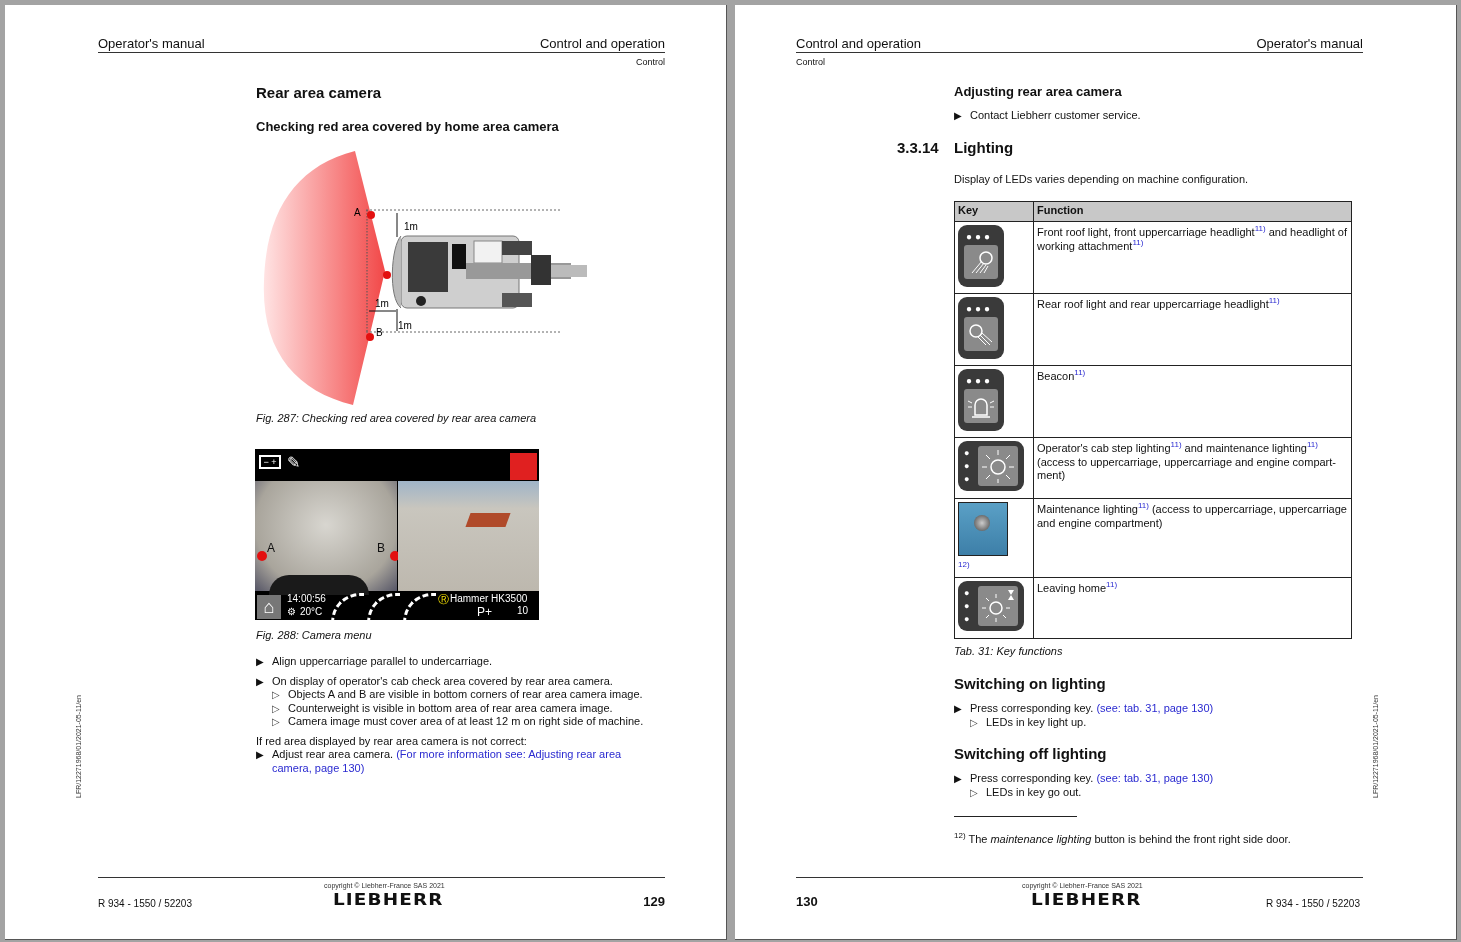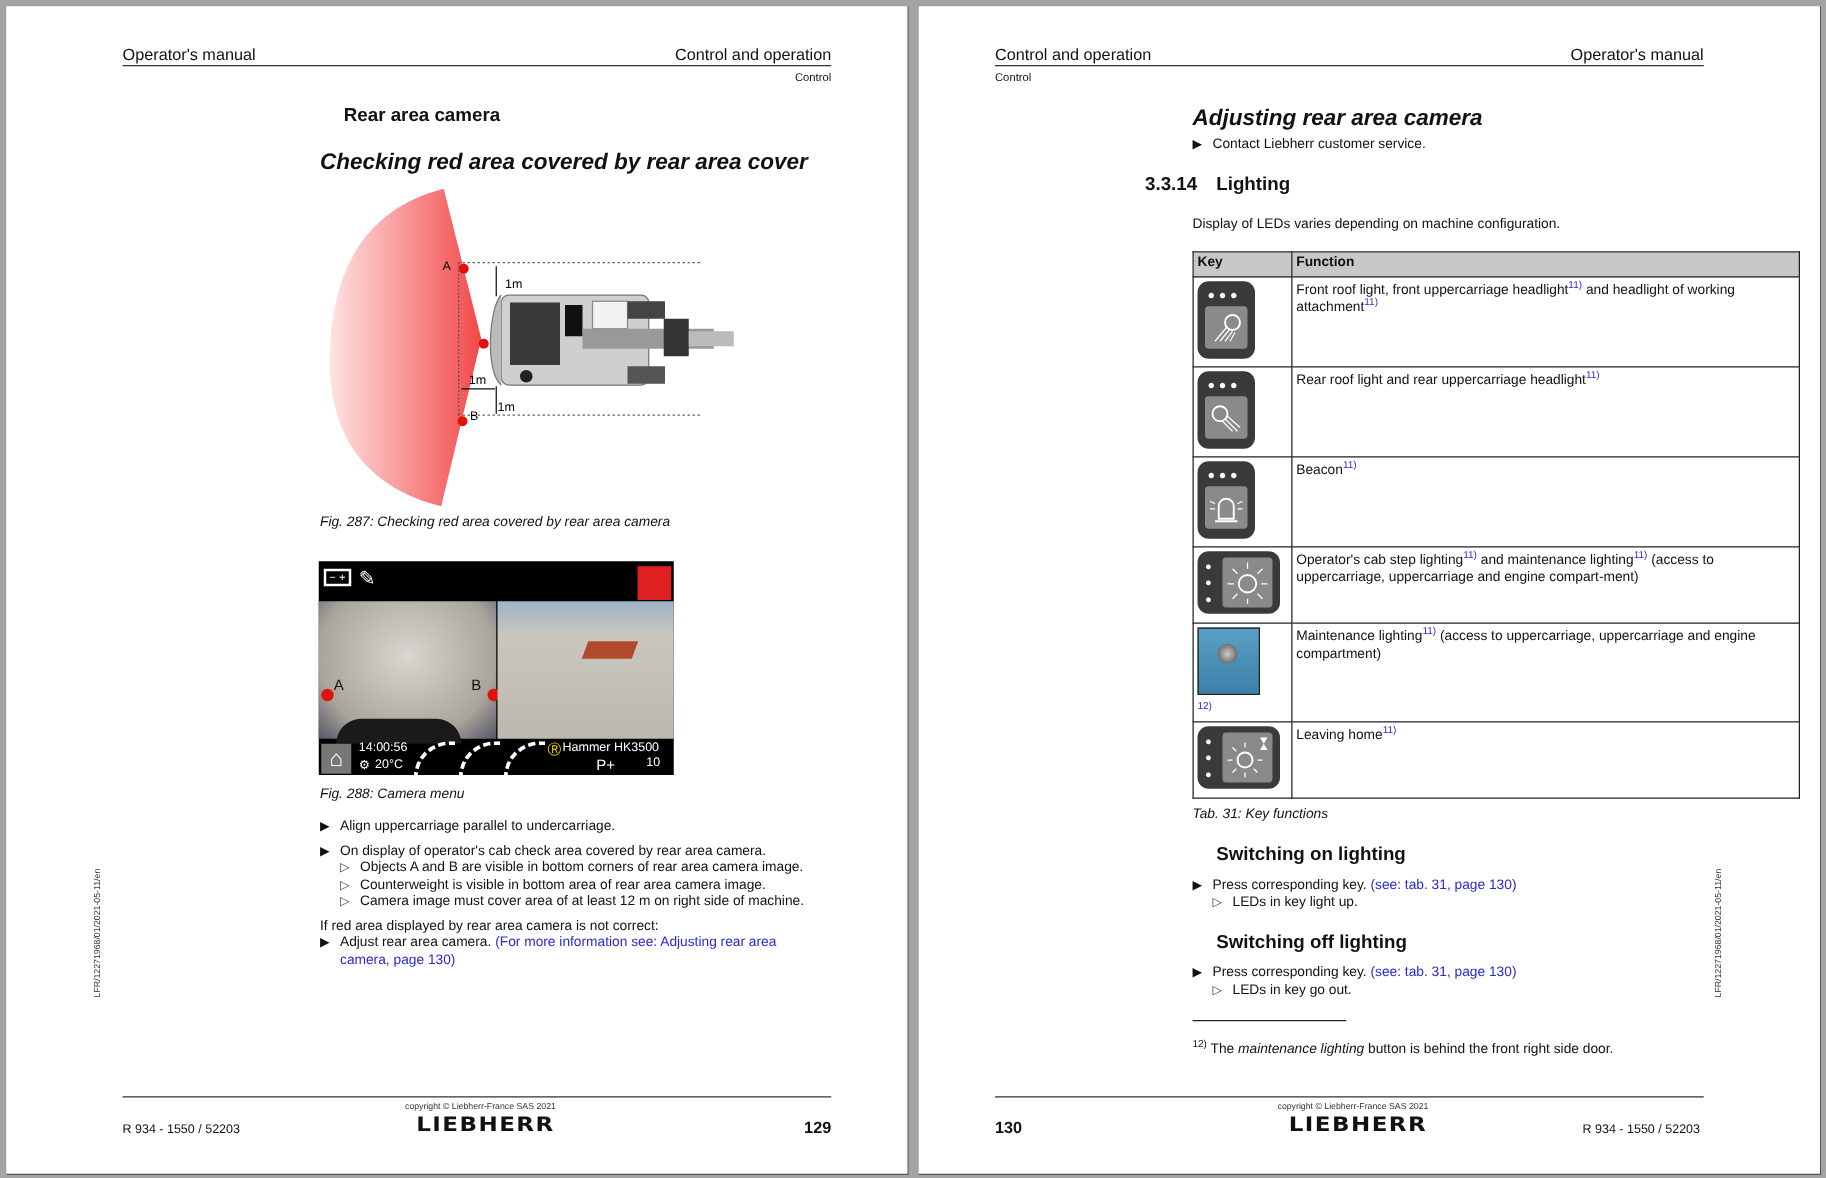--- a/index.html
+++ b/index.html
@@ -10,22 +10,22 @@
   .page {
     position: absolute; top: 5px; width: 721px; height: 934px; background: #fff;
     border-right: 1px solid #555; border-bottom: 1px solid #555;
   }
   .page.left { left: 5px; }
   .page.right { left: 735px; }
   .abs { position: absolute; }
   .hdr { font-size: 13px; top: 31px; }
   .hdr-line { height: 1px; background: #333; top: 47px; }
   .subhdr { font-size: 9px; top: 52px; }
-  .h2 { font-size: 15px; font-weight: bold; margin-left: 19px; }
-  .h3 { font-size: 18px; font-weight: bold; font-style: italic; }
+  .h2 { font-size: 15px; font-weight: bold; }
+  .h3 { font-size: 13px; font-weight: bold; }
   .body { font-size: 11px; line-height: 13.5px; }
   .caption { font-size: 11px; font-style: italic; }
   .link { color: #2a2ad0; }
   .step { position: relative; padding-left: 16px; }
   .step::before { content: "\25B6"; position: absolute; left: 0; top: 0; font-size: 10px; }
   .result { position: relative; padding-left: 32px; }
   .result::before { content: "\25B7"; position: absolute; left: 16px; top: 0; font-size: 10px; color: #444; }
   .vtext { font-size: 7px; color: #333; transform: rotate(-90deg); transform-origin: left top; white-space: nowrap; }
   .ftr-line { height: 1px; background: #333; top: 872px; }
   .copyright { font-size: 7px; color: #333; top: 877px; }
@@ -50,21 +50,21 @@
 </head>
 <body>
 
 <div class="page left">
   <div class="abs hdr" style="left:93px">Operator's manual</div>
   <div class="abs hdr" style="right:61px">Control and operation</div>
   <div class="abs hdr-line" style="left:93px; width:567px"></div>
   <div class="abs subhdr" style="right:61px">Control</div>
 
   <div class="abs h2" style="left:251px; top:79px">Rear area camera</div>
-  <div class="abs h3" style="left:251px; top:114px">Checking red area covered by rear area cover</div>
+  <div class="abs h3" style="left:251px; top:114px">Checking red area covered by home area camera</div>
 
   <div class="abs" style="left:251px; top:146px; width:340px; height:260px">
     <svg width="340" height="260" viewBox="0 0 340 260">
       <defs>
         <linearGradient id="redg" x1="0" x2="1" y1="0" y2="0">
           <stop offset="0" stop-color="#ffe3e3"></stop>
           <stop offset="1" stop-color="#f24848"></stop>
         </linearGradient>
       </defs>
       <path d="M99,0 L129,120 L97,254 C40,240 5,200 8,130 C10,60 40,15 99,0 Z" fill="url(#redg)"></path>
@@ -157,21 +157,21 @@
   <div class="abs hdr-line" style="left:61px; width:567px"></div>
   <div class="abs subhdr" style="left:61px">Control</div>
 
   <div class="abs h3" style="left:219px; top:79px">Adjusting rear area camera</div>
   <div class="abs body step" style="left:219px; top:104px">Contact Liebherr customer service.</div>
 
   <div class="abs h2" style="left:162px; top:134px">3.3.14</div>
   <div class="abs h2" style="left:219px; top:134px">Lighting</div>
   <div class="abs body" style="left:219px; top:168px">Display of LEDs varies depending on machine configuration.</div>
 
-  <table class="abs keys" style="left:219px; top:196px; width:486px">
+  <table class="abs keys" style="left:219px; top:196px; width:398px">
     <tbody>
         <tr>
       <th style="width:72px">Key</th>
       <th>Function</th>
     </tr>
     <tr style="height:72px">
       <td class="key">
             <div class="keyicon">
               <span class="dots">●●●</span>
               <div class="face"><svg width="34" height="34">

